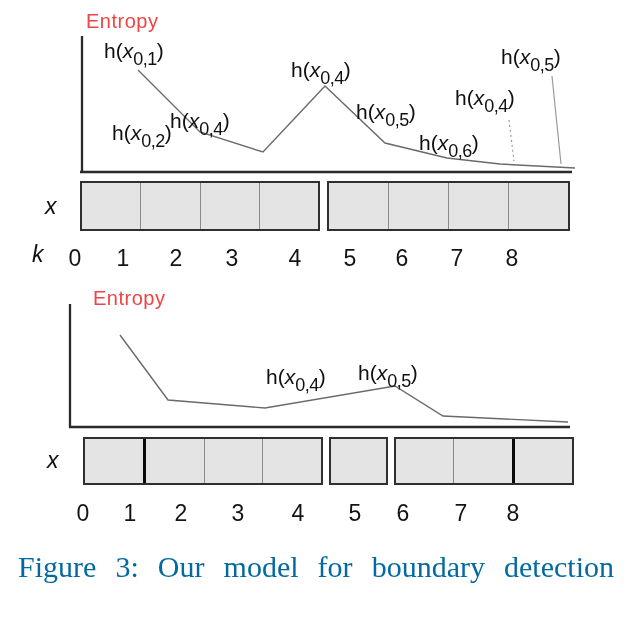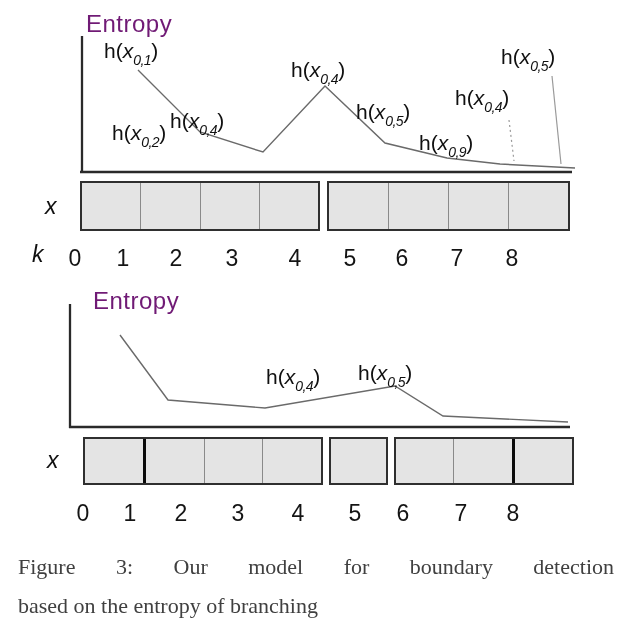--- a/index.html
+++ b/index.html
@@ -7,46 +7,46 @@
     position:relative; width:637px; height:632px; background:#ffffff;
     font-family:"Liberation Sans", sans-serif; color:#111; overflow:hidden;
   }
   .line-layer { position:absolute; left:0; top:0; width:637px; height:632px; }
   .axis   { stroke:#2a2a2a; stroke-width:2.3; fill:none; }
   .curve  { stroke:#6a6a6a; stroke-width:1.4; fill:none; }
   .leader { stroke:#9a9a9a; stroke-width:1.2; fill:none; }
   .leader.dashed { stroke-dasharray:2,3; }
 
   .entropy-label {
-    position:absolute; font-size:24px; letter-spacing:0.5px; color:#701a75;
+    position:absolute; font-size:20px; letter-spacing:0.5px; color:#ef4444;
     white-space:nowrap;
   }
   .hlabel {
     position:absolute; font-size:21px; color:#101010; white-space:nowrap;
   }
   .hlabel i { font-style:italic; }
-  .hlabel sub { font-size:14px; vertical-align:-7px; letter-spacing:-0.5px;font-style:italic; }
+  .hlabel sub { font-size:18px; vertical-align:-7px; letter-spacing:-0.5px; }
 
   .grid-group {
     position:absolute; display:flex; box-sizing:border-box;
     border:2px solid #2f2f2f; background:#e4e4e4;
   }
   .cell { flex:1; background:#e4e4e4; border-left:1px solid #8a8a8a; }
   .cell:first-child { border-left:none; }
   .cell.thick { border-left:3px solid #0a0a0a; }
 
   .strip-label, .k-label {
     position:absolute; font-style:italic; font-size:23px; color:#111;
   }
   .knum {
     position:absolute; width:34px; text-align:center; font-size:23px; color:#141414;
   }
   .caption {
     position:absolute; left:18px; top:547px; width:596px;
-    font-family:"Liberation Serif", serif; font-size:22px; color:#404040;
+    font-family:"Liberation Serif", serif; font-size:30px; color:#0369a1;
     line-height:39px;
   }
   .caption .l1 { text-align:justify; text-align-last:justify; }
   .caption .l2 { text-align:left; }
 </style>
 </head>
 <body>
 
 <div class="canvas">
 
@@ -61,21 +61,21 @@
     <polyline class="curve" points="120,335 168,400 265,408 395,386 443,416 568,422"></polyline>
   </svg>
 
   <div class="entropy-label" style="left:86px;top:10px">Entropy</div>
 
   <div class="hlabel" style="left:104px;top:39px"><span>h(</span><i>x</i><sub>0,1</sub><span>)</span></div>
   <div class="hlabel" style="left:112px;top:121px"><span>h(</span><i>x</i><sub>0,2</sub><span>)</span></div>
   <div class="hlabel" style="left:170px;top:109px"><span>h(</span><i>x</i><sub>0,4</sub><span>)</span></div>
   <div class="hlabel" style="left:291px;top:58px"><span>h(</span><i>x</i><sub>0,4</sub><span>)</span></div>
   <div class="hlabel" style="left:356px;top:100px"><span>h(</span><i>x</i><sub>0,5</sub><span>)</span></div>
-  <div class="hlabel" style="left:419px;top:131px"><span>h(</span><i>x</i><sub>0,9</sub><span>)</span></div>
+  <div class="hlabel" style="left:419px;top:131px"><span>h(</span><i>x</i><sub>0,6</sub><span>)</span></div>
   <div class="hlabel" style="left:455px;top:86px"><span>h(</span><i>x</i><sub>0,4</sub><span>)</span></div>
   <div class="hlabel" style="left:501px;top:45px"><span>h(</span><i>x</i><sub>0,5</sub><span>)</span></div>
 
   <div class="strip-label" style="left:45px;top:193px">x</div>
   <div class="grid-group" style="left:80px;top:181px;width:240px;height:50px">
     <div class="cell"></div>
     <div class="cell"></div>
     <div class="cell"></div>
     <div class="cell"></div>
   </div>
@@ -123,16 +123,15 @@
   <span class="knum" style="left:164px;top:500px">2</span>
   <span class="knum" style="left:221px;top:500px">3</span>
   <span class="knum" style="left:281px;top:500px">4</span>
   <span class="knum" style="left:338px;top:500px">5</span>
   <span class="knum" style="left:386px;top:500px">6</span>
   <span class="knum" style="left:444px;top:500px">7</span>
   <span class="knum" style="left:496px;top:500px">8</span>
 
   <div class="caption">
     <div class="l1">Figure 3: Our model for boundary detection</div>
-    <div class="l2">based on the entropy of branching</div>
   </div>
 
 </div>
 
 </body></html>

